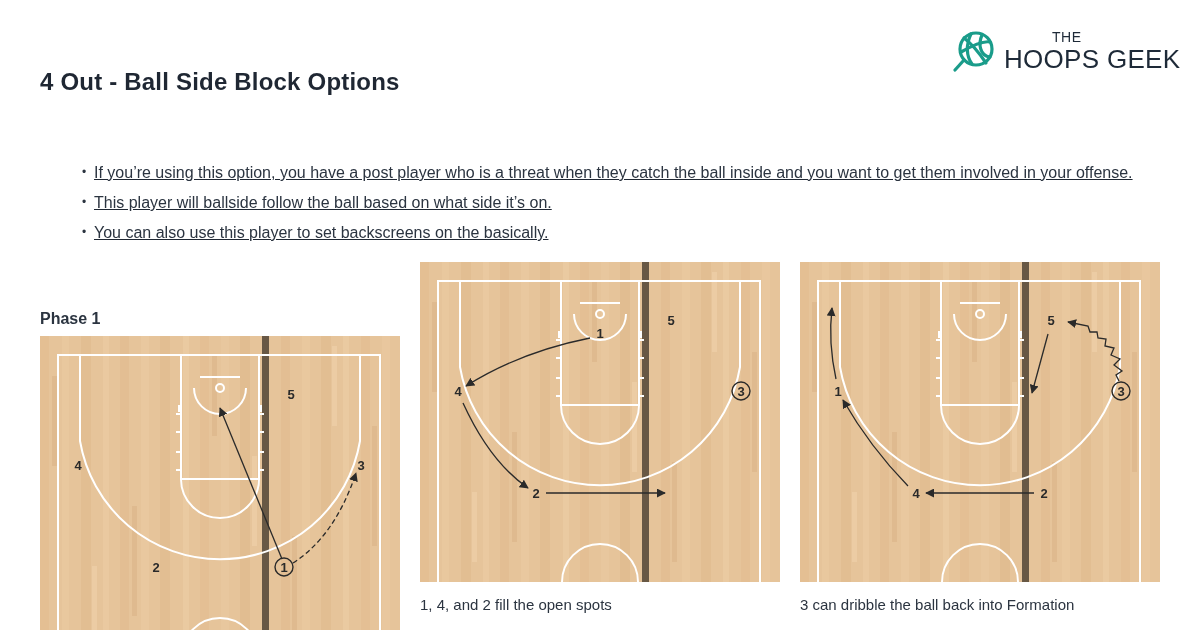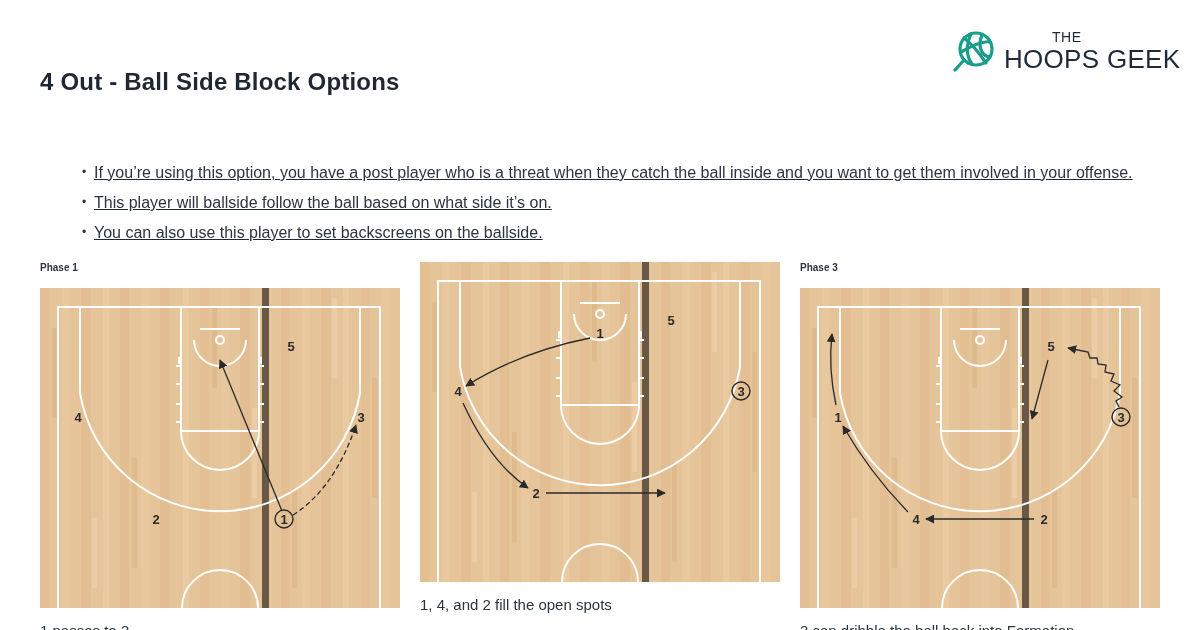--- a/index.html
+++ b/index.html
@@ -15,21 +15,21 @@
   h1 {
     position: absolute; left: 40px; top: 68px; margin: 0;
     font-size: 24px; font-weight: bold; color: #1f2733; letter-spacing: 0.2px;
   }
   ul.bullets { position: absolute; left: 66px; top: 146px; margin: 16px; padding: 0; list-style: none; text-decoration: underline; }
   ul.bullets li {
     font-size: 16px; color: #2b3440; height: 30px; line-height: 21px; position: relative; padding-left: 12px;
   }
   ul.bullets li::before { content: "•"; position: absolute; left: 0; top: 0; font-size: 12px; }
   .phase { position: absolute; top: 262px; width: 360px; }
-  .phase-label { font-size: 10px; font-weight: bold; color: #2b3440; height: 26px; }
+  .phase-label { font-size: 16px; font-weight: bold; color: #2b3440; height: 26px; margin-top: 48px; }
   .court { width: 360px; height: 320px; display: block; }
   .caption { font-size: 15px; color: #2b3440; margin-top: 14px; white-space: nowrap; }
   .pl { font-family: "Liberation Sans", sans-serif; font-weight: bold; font-size: 13px; fill: #2a2a2a; }
 </style>
 </head>
 <body>
 
 <div class="logo">
   <svg viewBox="0 0 44 42">
     <g fill="none" stroke="#1a9c8a" stroke-width="3.2" stroke-linecap="round">
@@ -45,21 +45,21 @@
     <span class="logo-the">THE</span>
     <span class="logo-main">HOOPS GEEK</span>
   </div>
 </div>
 
 <h1>4 Out - Ball Side Block Options</h1>
 
 <ul class="bullets">
   <li>If you’re using this option, you have a post player who is a threat when they catch the ball inside and you want to get them involved in your offense.</li>
   <li>This player will ballside follow the ball based on what side it’s on.</li>
-  <li>You can also use this player to set backscreens on the ballside.</li>
+  <li>You can also use this player to set backscreens on the basically.</li>
 </ul>
 
 <svg width="0" height="0" style="position:absolute">
   <defs>
     <pattern id="wood" patternUnits="userSpaceOnUse" width="360" height="320">
       <rect width="360" height="320" fill="#e6c49a"></rect>
       <g opacity="0.55">
         <rect x="0" y="0" width="9" height="320" fill="#e1bb8e"></rect>
         <rect x="22" y="0" width="7" height="320" fill="#ebcba2"></rect>
         <rect x="41" y="0" width="10" height="320" fill="#dfb98c"></rect>
@@ -156,21 +156,20 @@
       <circle cx="321" cy="129" r="9" fill="none" stroke="#2a2a2a" stroke-width="1.4"></circle>
       <text class="pl" x="321" y="134" text-anchor="middle">3</text>
     </g>
     <text class="pl" x="38" y="134" text-anchor="middle">4</text>
     <text class="pl" x="251" y="63" text-anchor="middle">5</text>
   </svg>
   <div class="caption">1, 4, and 2 fill the open spots</div>
 </div>
 
 <div class="phase" style="left:800px">
-  <div class="phase-label">Phase 3</div>
   <svg class="court" viewBox="0 0 360 320">
     <rect width="360" height="320" fill="url(#wood)"></rect>
     <use href="#court-lines"></use>
     <g>
       <path d="M36 117 Q28 80 32 46" fill="none" stroke="#2a2a2a" stroke-width="1.3" marker-end="url(#arrow)"></path>
     </g>
     <g>
       <path d="M108 224 Q70 185 43 138" fill="none" stroke="#2a2a2a" stroke-width="1.3" marker-end="url(#arrow)"></path>
     </g>
     <g>

